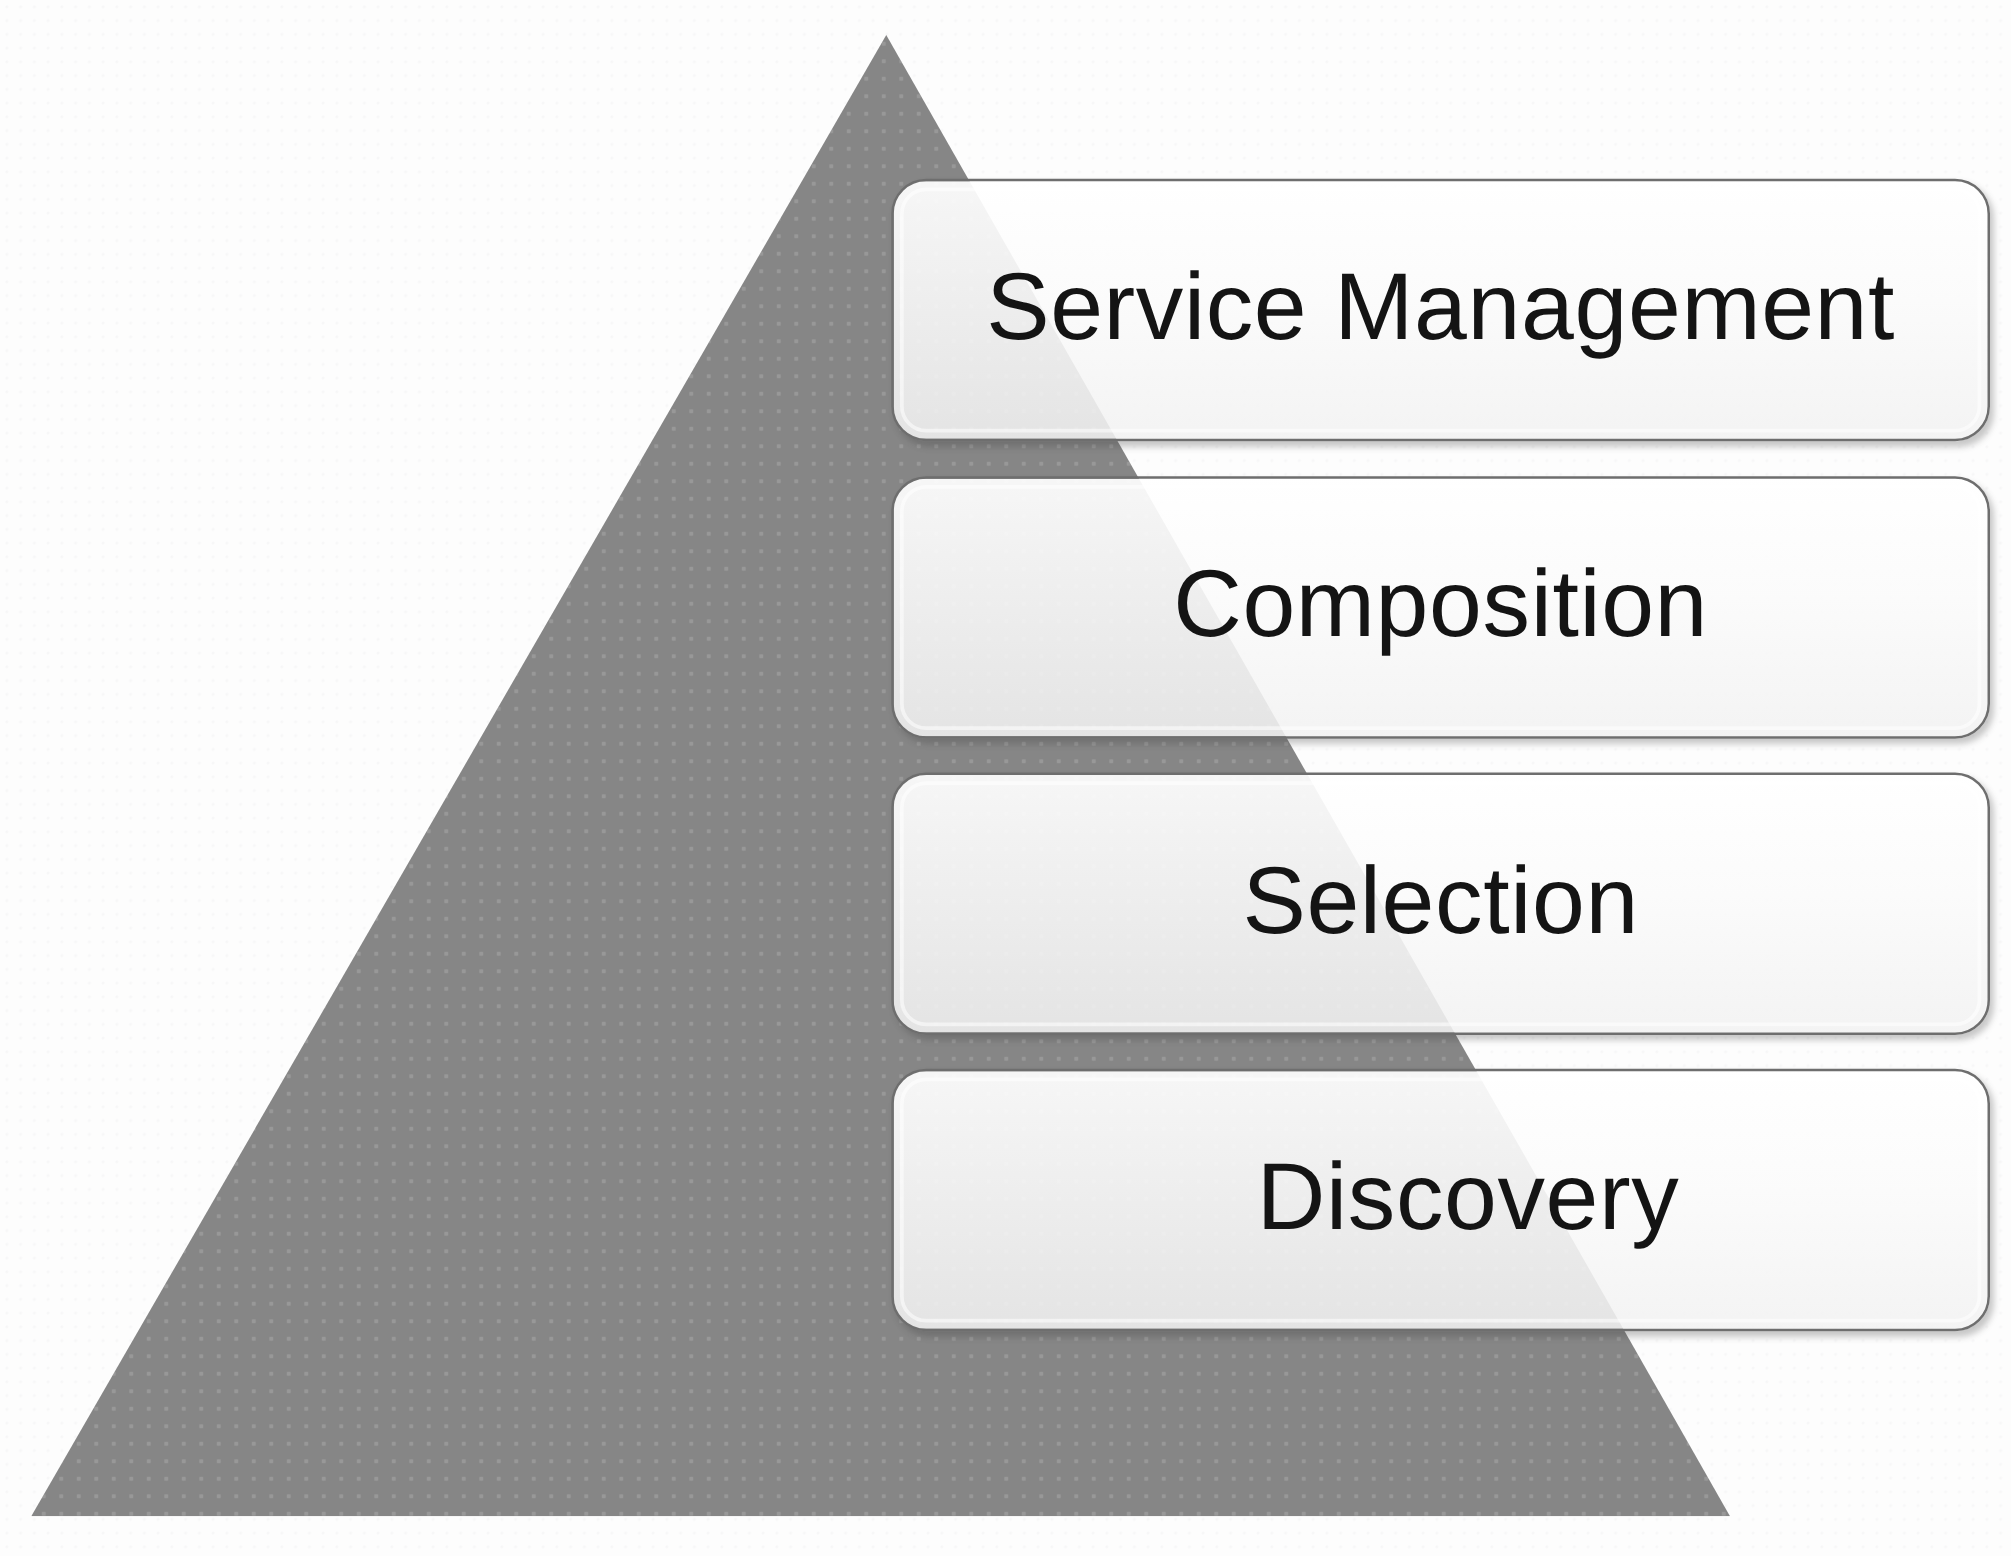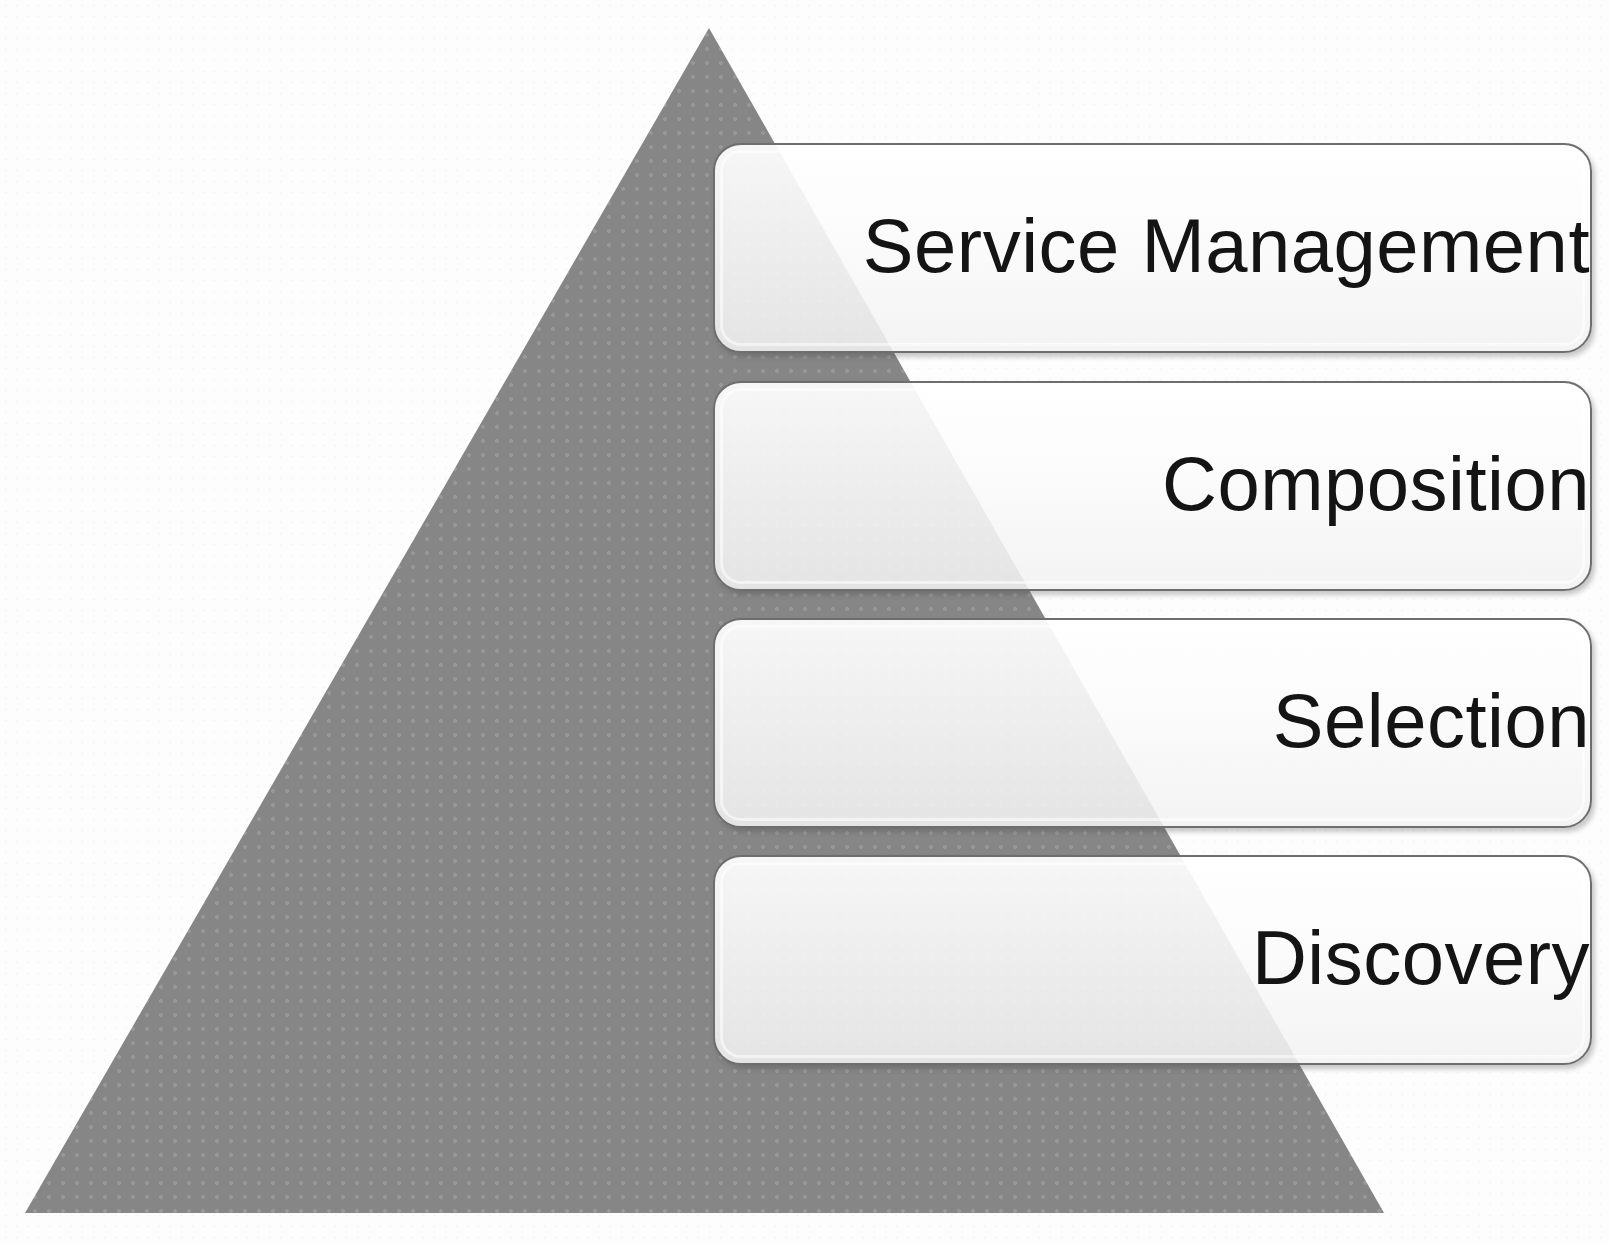--- a/index.html
+++ b/index.html
@@ -36,21 +36,21 @@
     border: 2.5px solid #6e6e6e;
     border-radius: 28px;
     
     background: linear-gradient(180deg,
         rgba(255,255,255,0.93) 0%,
         rgba(251,251,251,0.89) 45%,
         rgba(242,242,242,0.87) 100%);
     box-shadow: 3px 4px 5px rgba(60,60,60,0.28);
     display: flex;
     align-items: center;
-    justify-content: flex-end;
+    justify-content: center;
   }
   
   .level::before {
     content: "";
     position: absolute;
     inset: 5px;
     border: 3px solid rgba(255,255,255,0.55);
     border-radius: 21px;
     pointer-events: none;
   }

